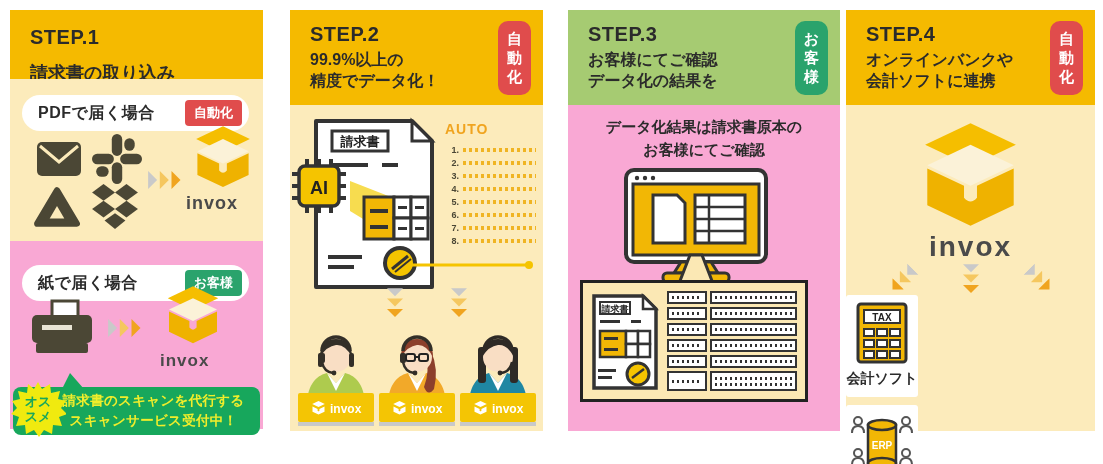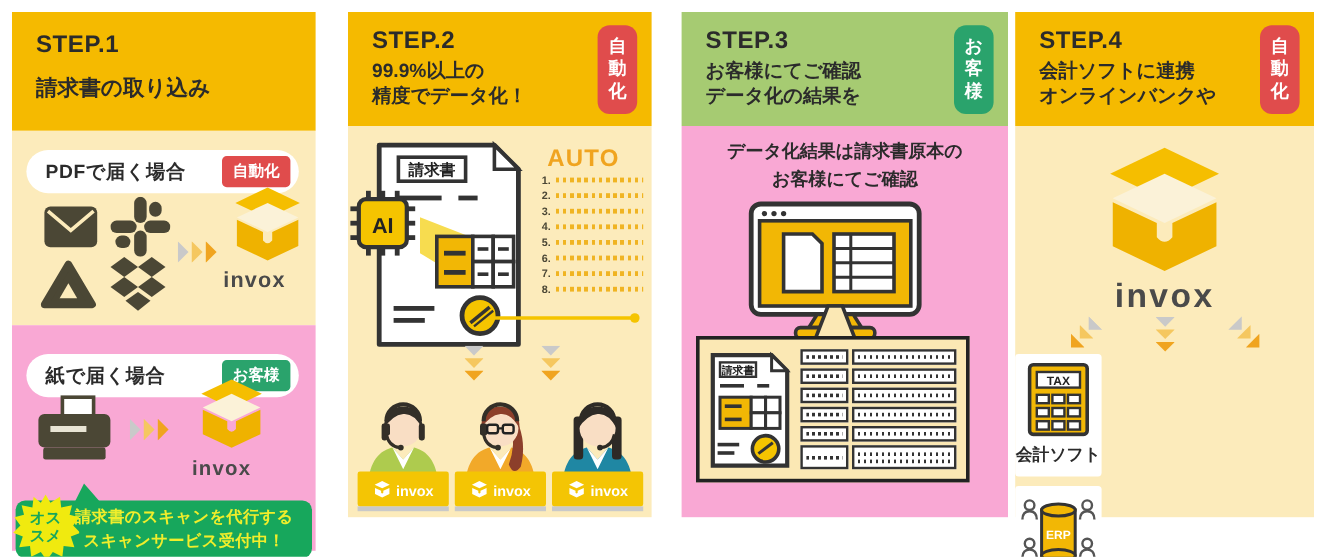--- a/index.html
+++ b/index.html
@@ -5,21 +5,21 @@
   html,body{margin:0;padding:0;background:#fff;}
   body{width:1103px;height:464px;position:relative;font-family:"Liberation Sans","DejaVu Sans",sans-serif;color:#2b2b2b;}
   .panel{position:absolute;top:10px;}
   #p1{left:10px;width:253px;}
   #p2{left:290px;width:253px;}
   #p3{left:568px;width:272px;}
   #p4{left:846px;width:249px;}
   .hdr{position:relative;height:95px;box-sizing:border-box;padding:13px 60px 0 20px;}
   .hdr-gold{background:#F5BA00;}
   .hdr-green{background:#A6CB72;}
-  #p1 .hdr{height:99px;padding-top:16px;}
+  #p1 .hdr{height:69px;padding-top:16px;}
   .step{font-size:20px;font-weight:800;letter-spacing:.5px;}
   .t-lines{font-size:16px;font-weight:800;line-height:1.3;margin-top:4px;}
   #p1 .t-lines{font-size:18px;margin-top:13px;}
   .vbadge{position:absolute;top:11px;right:12px;width:17px;padding:9px 8px;border-radius:10px;
     color:#fff;font-size:15px;font-weight:800;line-height:1.25;text-align:center;word-break:break-all;}
   .vb-red{background:#E04C4C;}
   .vb-green{background:#2AA36C;}
   .body{position:relative;box-sizing:border-box;}
   .body-yellow{background:#FCEBBB;}
   .body-green{background:#f9a8d4;}
@@ -34,21 +34,21 @@
   .wordmark{font-weight:800;color:#4A4A4A;letter-spacing:1px;}
   .chev{display:inline-block;line-height:0;}
   
   .bubble{position:absolute;left:3px;right:3px;top:146px;height:48px;background:#17A75C;border-radius:8px;
     display:flex;flex-direction:column;justify-content:center;text-align:center;padding-left:34px;box-sizing:border-box;z-index:2;}
   .bubble div{color:#F1EE2B;font-size:13.5px;font-weight:800;line-height:1.45;letter-spacing:.3px;}
   .tail{position:absolute;left:52px;top:132px;width:0;height:0;border-left:8px solid transparent;
     border-right:14px solid transparent;border-bottom:16px solid #17A75C;z-index:1;}
   .burst{position:absolute;left:0px;top:140px;z-index:3;}
   
-  .auto-label{position:absolute;left:166px;top:16px;color:#F0A41F;font-size:20px;font-weight:800;letter-spacing:1px;}
+  .auto-label{position:absolute;left:155px;top:16px;color:#F0A41F;font-size:14px;font-weight:800;letter-spacing:1px;}
   .rows{position:absolute;left:158px;top:38px;width:88px;}
   .rownum{display:flex;align-items:center;height:13px;gap:4px;}
   .rownum span{font-size:9px;font-weight:800;color:#4B4735;width:11px;text-align:right;}
   .dotline{flex:1;height:4px;background:repeating-linear-gradient(90deg,#F0B422 0 3px,transparent 3px 6px);}
   .ops{position:absolute;left:0;right:0;top:224px;display:flex;justify-content:center;gap:3px;}
   
   .caption{position:absolute;left:0;right:0;top:10px;text-align:center;font-size:15px;font-weight:800;line-height:1.55;}
   .detail{position:absolute;left:12px;top:175px;width:228px;height:122px;background:#FBE8B4;
     border:3px solid #222;box-sizing:border-box;z-index:2;}
   .dtable{position:absolute;left:84px;top:8px;right:8px;bottom:8px;display:flex;flex-direction:column;gap:3px;}
@@ -413,22 +413,22 @@
           </div>
       </div>
     </div>
   </div>
 </div>
 
 <div class="panel" id="p4">
   <div class="hdr hdr-gold">
     <div class="step">STEP.4</div>
     <div class="t-lines">
+      <div>オンラインバンクや</div>
       <div>会計ソフトに連携</div>
-      <div>オンラインバンクや</div>
     </div>
     <div class="vbadge vb-red">自動化</div>
   </div>
   <div class="body body-yellow">
     <svg class="abs" style="left:67px;top:16px" width="115" height="108">
         <use href="#invox-logo"></use>
       </svg>
     <div class="abs wordmark" style="left:0;right:0;top:126px;text-align:center;font-size:28px;letter-spacing:2px">invox</div>
     <svg class="arr chev" style="left:38px;transform:rotate(135deg)" width="34" height="16">
         <use href="#chev3"></use>

